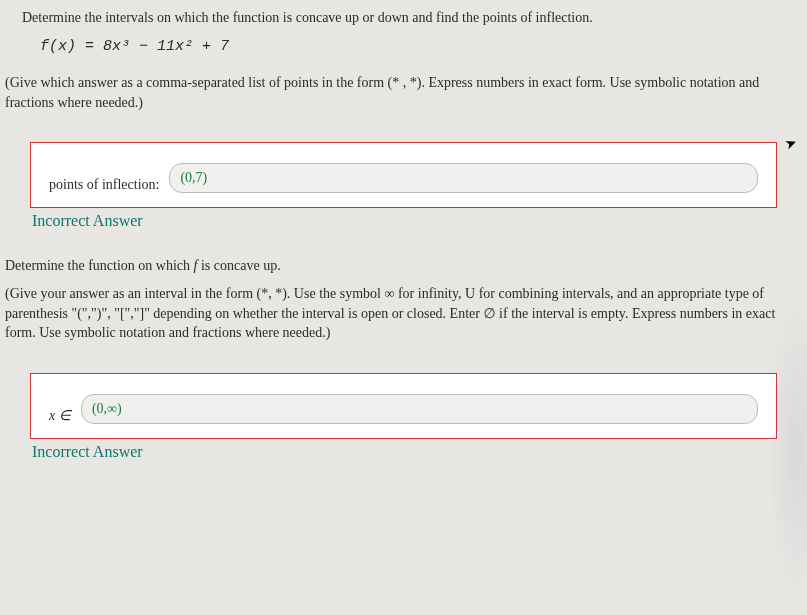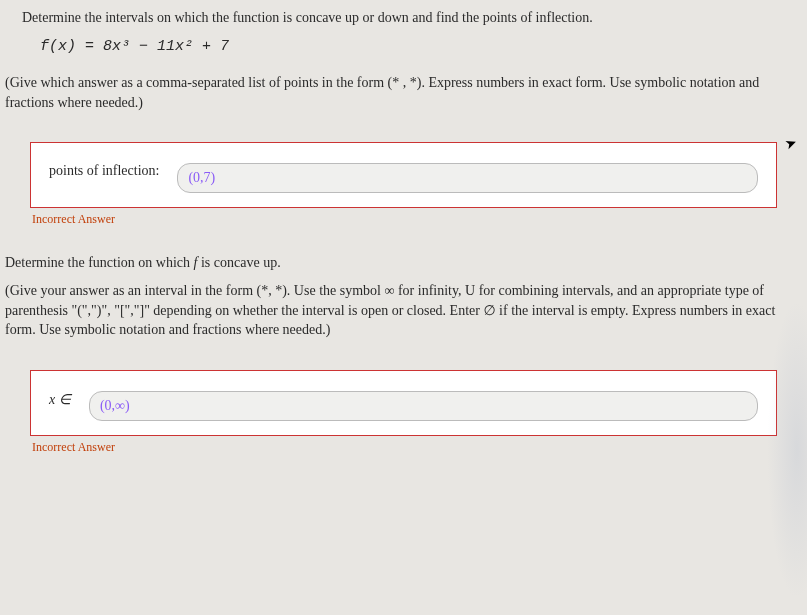--- a/index.html
+++ b/index.html
@@ -36,40 +36,40 @@
       line-height: 1.4;
     }
     .answer-box {
       border: 1px solid #cc3333;
       background: #ffffff;
       margin: 0 30px 4px 30px;
       padding: 20px 18px 14px 18px;
     }
     .answer-row {
       display: flex;
-      align-items: flex-start;
-      gap: 18px;
+      align-items: flex-end;
+      gap: 10px;
     }
     .answer-label {
       font-size: 14px;
       white-space: nowrap;
     }
     .answer-input {
       flex: 1;
       border: 1px solid #bbb;
       border-radius: 13px;
       background: #f0f0ee;
       padding: 6px 10px;
       font-size: 14px;
-      color: #8b5cf6;
+      color: #15803d;
       font-family: inherit;
     }
     .feedback {
-      color: #c2410c;
-      font-size: 12px;
+      color: #0f766e;
+      font-size: 16px;
       margin: 2px 0 28px 32px;
     }
     .section-prompt {
       font-size: 14px;
       padding: 0 5px;
       margin-bottom: 10px;
     }
     .fstyle {
       font-style: italic;
       font-family: 'Times New Roman', serif;

